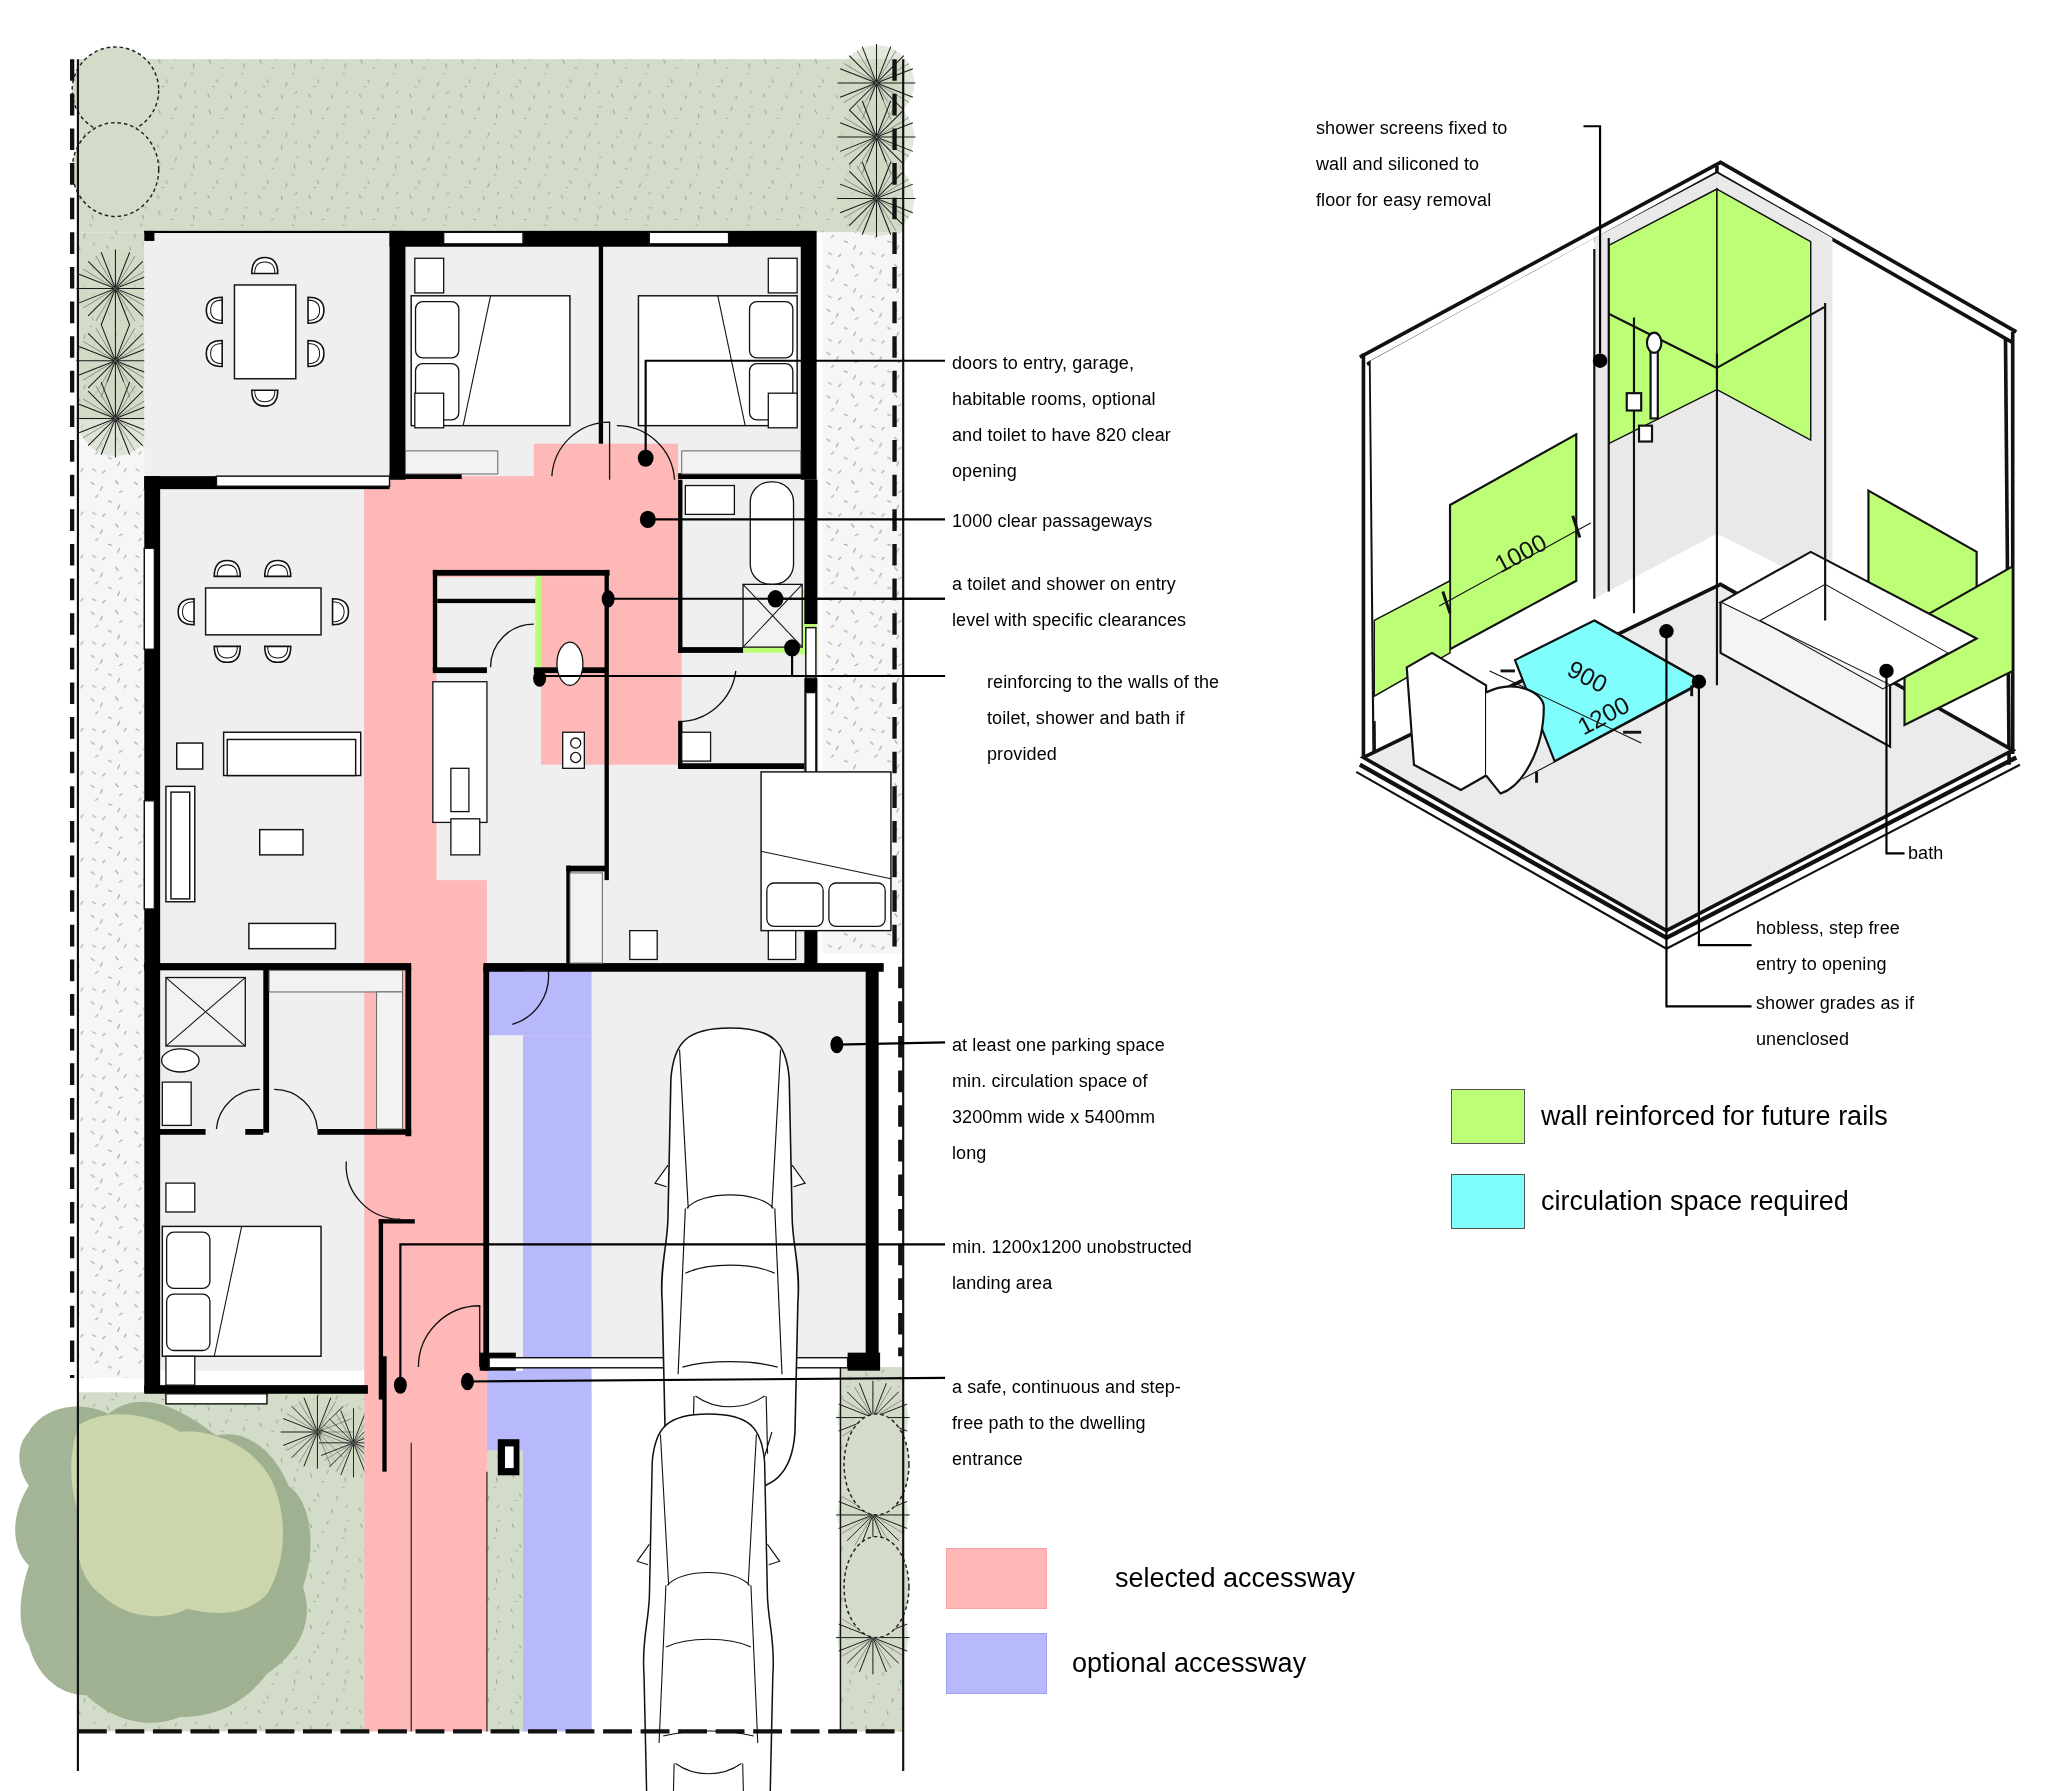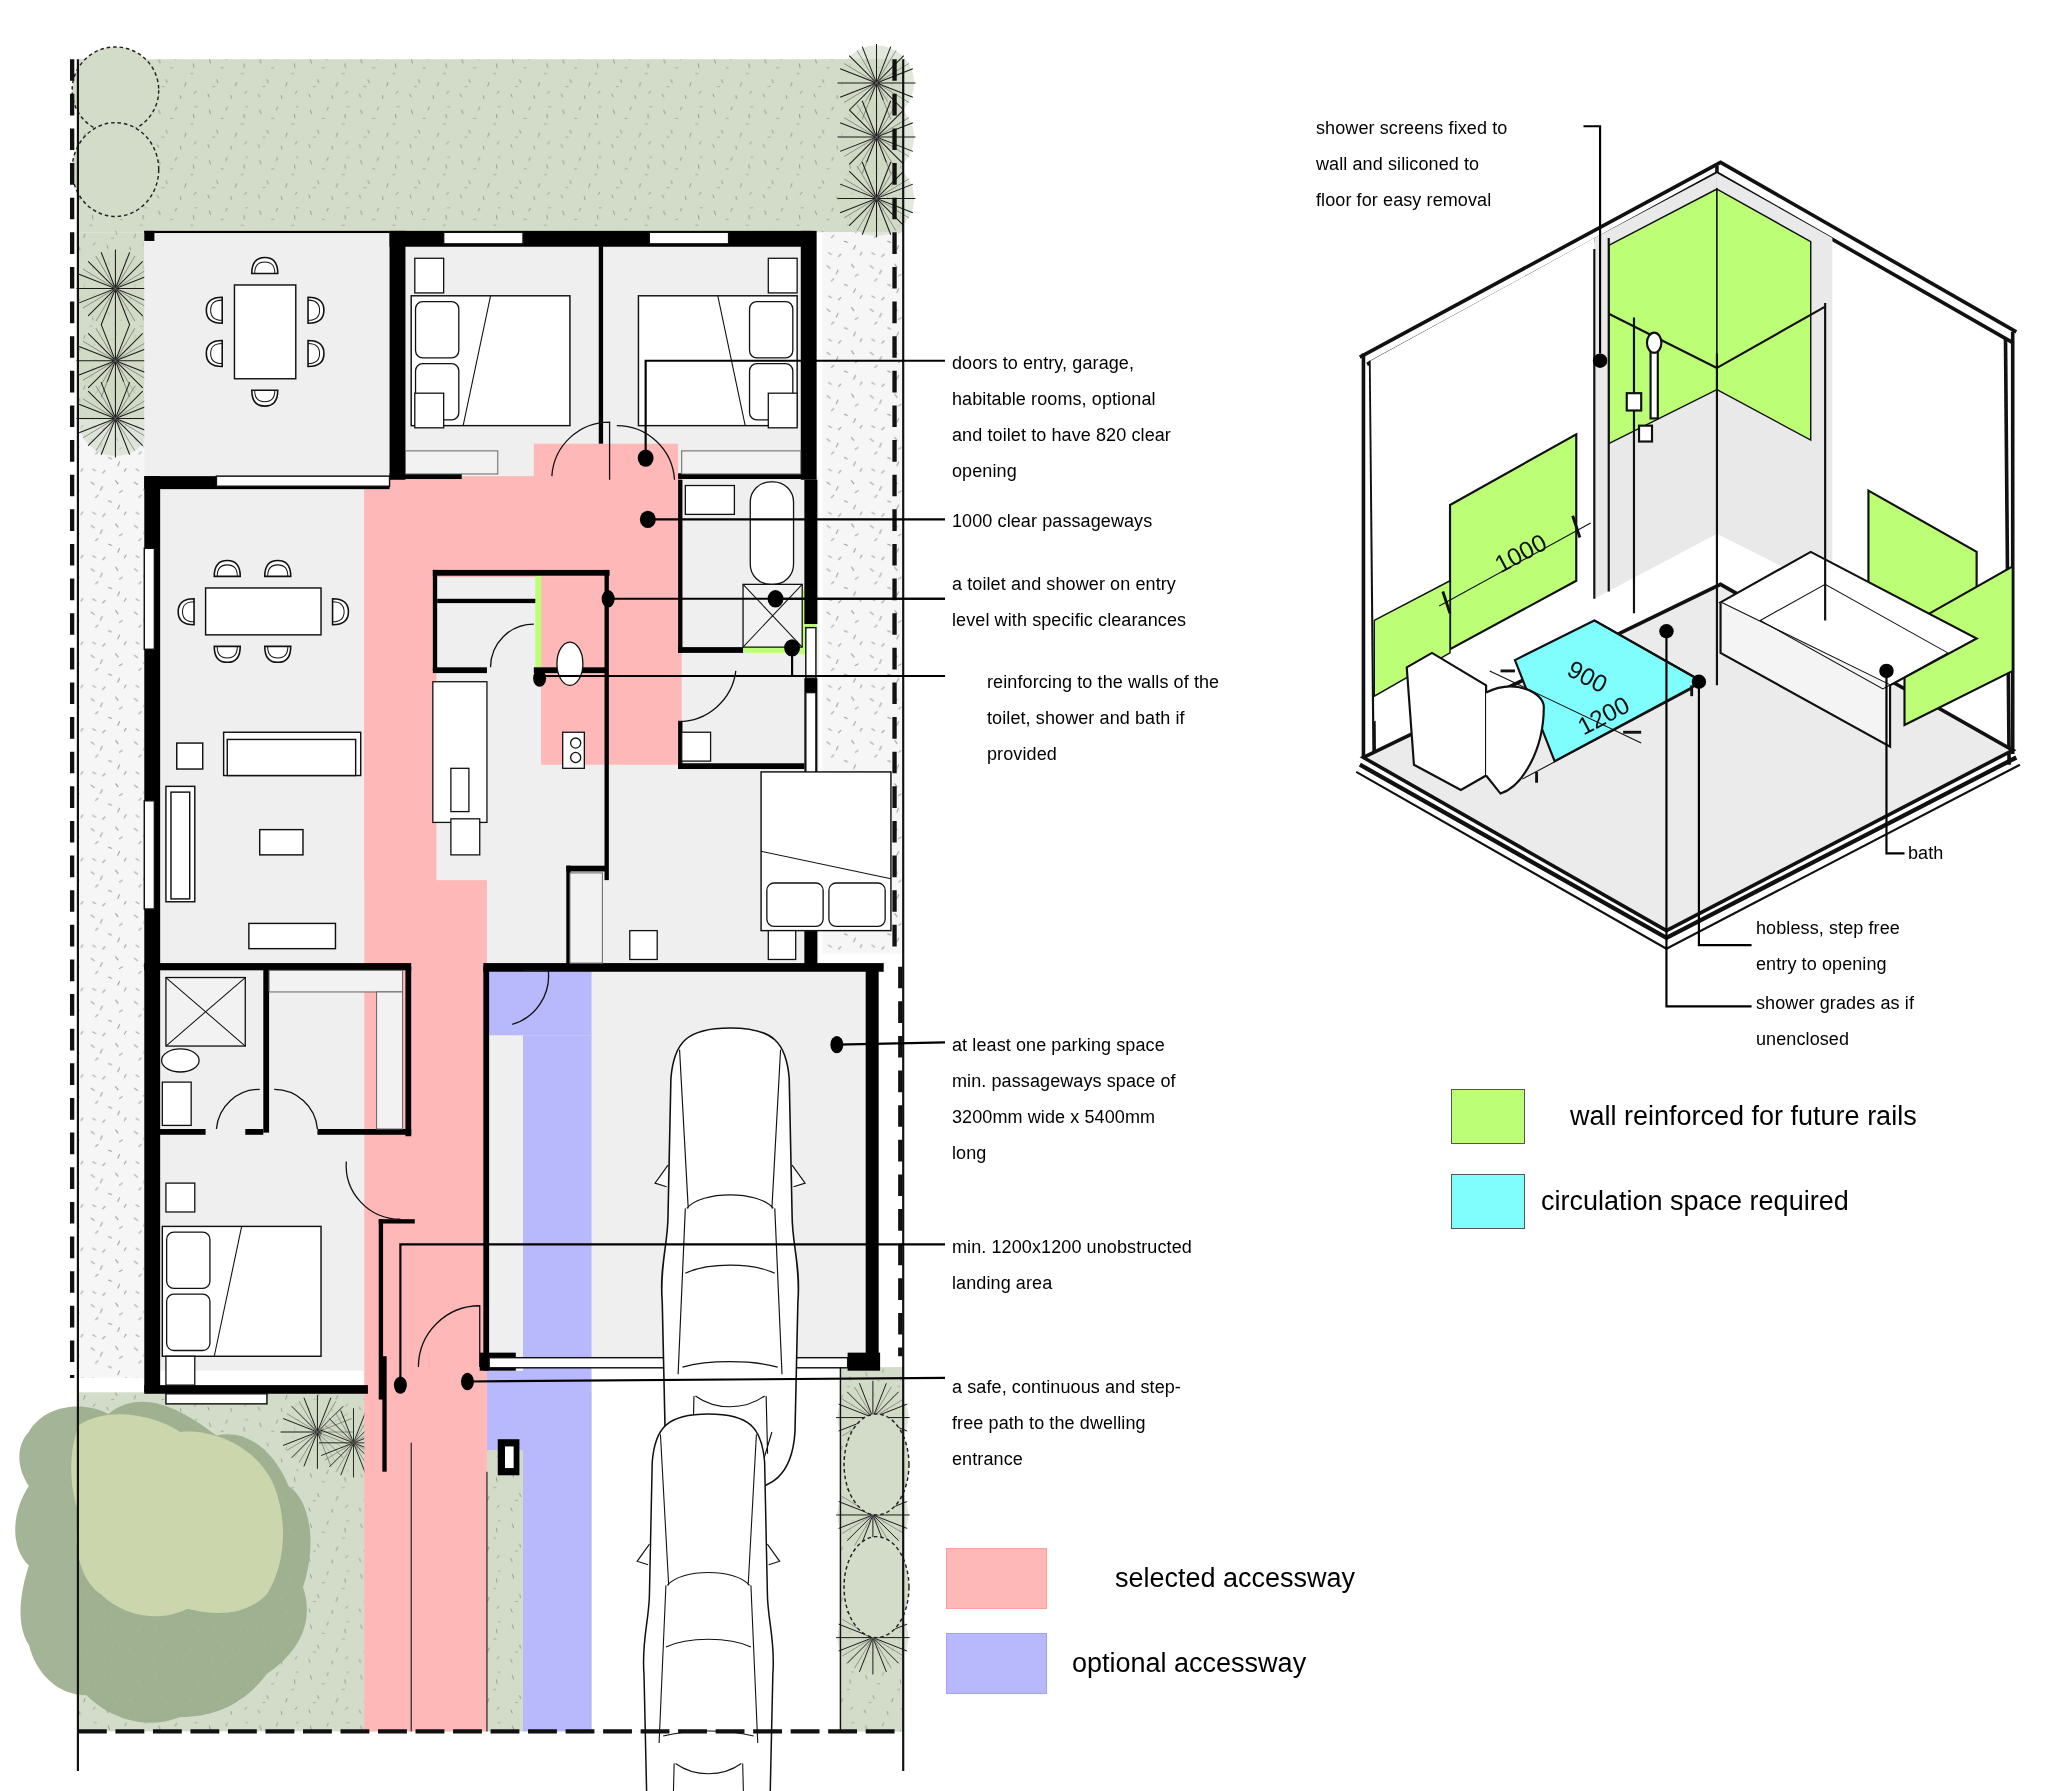--- a/index.html
+++ b/index.html
@@ -418,21 +418,21 @@
   <span class="ann-line">a toilet and shower on entry</span>
   <span class="ann-line">level with specific clearances</span>
 </div>
 <div class="ann" style="left:952px;top:664px;margin-left:35px;">
   <span class="ann-line">reinforcing to the walls of the</span>
   <span class="ann-line">toilet, shower and bath if</span>
   <span class="ann-line">provided</span>
 </div>
 <div class="ann" style="left:952px;top:1027px;">
   <span class="ann-line">at least one parking space</span>
-  <span class="ann-line">min. passageways space of</span>
+  <span class="ann-line">min. circulation space of</span>
   <span class="ann-line">3200mm wide x 5400mm</span>
   <span class="ann-line">long</span>
 </div>
 <div class="ann" style="left:952px;top:1229px;">
   <span class="ann-line">min. 1200x1200 unobstructed</span>
   <span class="ann-line">landing area</span>
 </div>
 <div class="ann" style="left:952px;top:1369px;">
   <span class="ann-line">a safe, continuous and step-</span>
   <span class="ann-line">free path to the dwelling</span>
@@ -457,21 +457,21 @@
 </div>
 
 <div class="legend-item" style="left:946px;top:1548px;gap:43px;">
   <div class="legend-swatch" style="width:101px;height:61px;background:#ffb8b8;border:1.4px solid #ffa0a0;"></div>
   <span class="legend-label" style="margin-left:25px;">selected accessway</span>
 </div>
 <div class="legend-item" style="left:946px;top:1633px;">
   <div class="legend-swatch" style="width:101px;height:61px;background:#b8b8fc;border:1.4px solid #a0a0f4;"></div>
   <span class="legend-label" style="margin-left:25px;">optional accessway</span>
 </div>
-<div class="legend-item" style="left:1451px;top:1089px;gap:29px;">
+<div class="legend-item" style="left:1451px;top:1089px;">
   <div class="legend-swatch" style="width:74px;height:55px;background:#bdfe77;border:1.4px solid #555;"></div>
   <span class="legend-label" style="margin-left:16px;">wall reinforced for future rails</span>
 </div>
 <div class="legend-item" style="left:1451px;top:1174px;">
   <div class="legend-swatch" style="width:74px;height:55px;background:#80fefe;border:1.4px solid #555;"></div>
   <span class="legend-label" style="margin-left:16px;">circulation space required</span>
 </div>
 
 
 </body></html>

